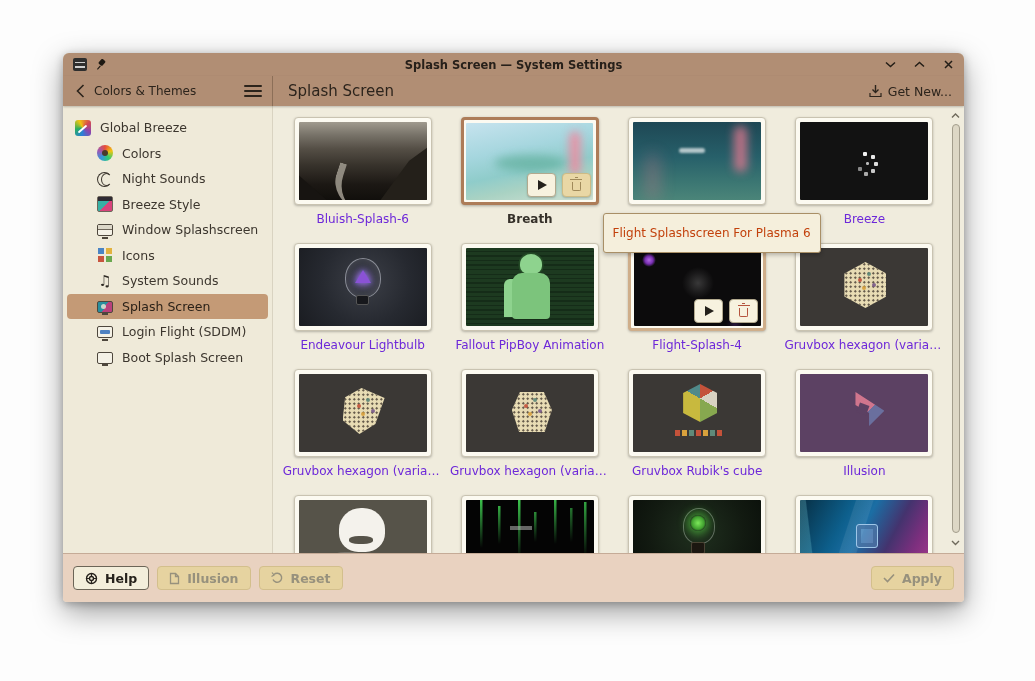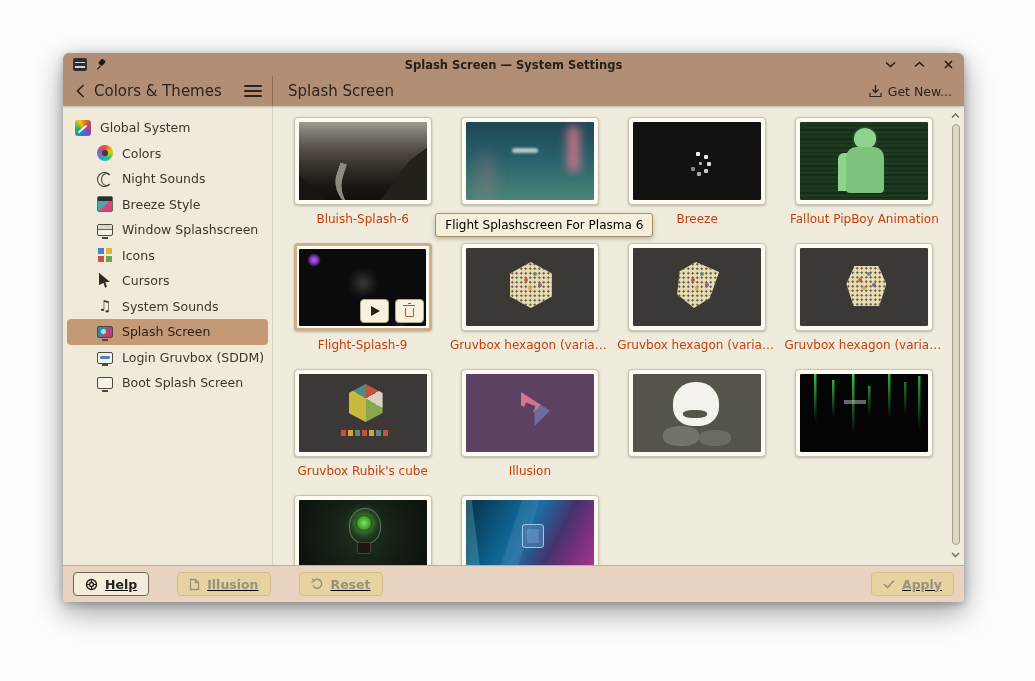--- a/index.html
+++ b/index.html
@@ -31,21 +31,21 @@
   }
   .tb-controls { margin-left:auto; display:flex; align-items:center; gap:17px; }
   .tb-btn { width:12px; height:12px; display:flex; align-items:center; justify-content:center; cursor:default; }
 
   
   .header {
     height:30px; background:#b18e74; flex:0 0 auto; display:flex; align-items:stretch;
     box-shadow:0 1px 2px rgba(0,0,0,.22); position:relative; z-index:5;
   }
   .header-left { width:210px; flex:0 0 auto; display:flex; align-items:center; padding:0 10px 0 13px; border-right:1px solid #8c6f58; }
-  .back-label { font-size:15px; font-weight:500; color:#2c241c; margin-left:9px; }
+  .back-label { font-size:12px; font-weight:500; color:#2c241c; margin-left:9px; }
   .hamburger { margin-left:auto; width:18px; height:12px; display:flex; flex-direction:column; justify-content:space-between; }
   .hamburger span { height:2px; background:#2c241c; border-radius:1px; }
   .header-right { flex:1; display:flex; align-items:center; padding:0 12px 0 15px; }
   .page-title { font-size:15px; font-weight:500; color:#2c241c; }
   .get-new { margin-left:auto; display:flex; align-items:center; gap:6px; font-size:12.5px; color:#2c241c; cursor:default; }
 
   
   .body { flex:1; display:flex; min-height:0; }
   .sidebar {
     width:210px; flex:0 0 auto; background:#efead9; border-right:1px solid #d9d3c1;
@@ -101,55 +101,55 @@
   }
   .cell { position:relative; display:flex; flex-direction:column; align-items:center; }
   .thumb-frame {
     width:138px; height:88px; background:#fcfaf1; border:1px solid #c9c3b1; border-radius:4px;
     padding:4px; box-shadow:0 1px 2.5px rgba(0,0,0,.25); position:relative;
   }
   .cell.selected .thumb-frame { border:3px solid #ad7c58; padding:2.5px; box-shadow:0 1px 3px rgba(0,0,0,.3); }
   .cell.hover .thumb-frame { border:3px solid #cfae8a; padding:2.5px; }
   .tv { width:100%; height:100%; position:relative; overflow:hidden; border-radius:1px; }
   .thumb-label {
-    margin-top:7px; font-size:12px; color:#c2410c; text-align:center; white-space:nowrap;
+    margin-top:7px; font-size:12px; color:#6d28d9; text-align:center; white-space:nowrap;
     max-width:160px; overflow:hidden; text-overflow:ellipsis;
   }
   .cell.selected .thumb-label { font-weight:bold; color:#36312a; }
 
   
   .overlay { position:absolute; right:5px; bottom:5px; display:flex; gap:6px; }
   .ov-btn { width:29px; height:24px; border-radius:4px; display:flex; align-items:center; justify-content:center;
       border:1px solid #b2a98e; background:#f7f2df; box-shadow:0 1px 2px rgba(0,0,0,.2); }
   .ov-btn.disabled { background:#e9d7a5; border-color:#cdbb85; }
   .play-glyph { width:0; height:0; border-left:9px solid #24211b; border-top:5.5px solid transparent; border-bottom:5.5px solid transparent; margin-left:2px; }
   .trash-glyph { position:relative; width:9px; height:9px; border:1.2px solid currentColor; border-top:none; border-radius:0 0 2px 2px; margin-top:3px; }
   .trash-glyph::before { content:""; position:absolute; left:-2.5px; top:-3px; width:12px; height:1.4px; background:currentColor; }
   .trash-glyph::after { content:""; position:absolute; left:2.2px; top:-5px; width:3px; height:1.4px; background:currentColor; }
   .trash-tan { color:#a08a5a; }
   .trash-red { color:#b5543e; }
 
   
   .tooltip {
     position:absolute; top:96px; left:-11px; z-index:20; white-space:nowrap;
     background:#f5efdc; border:1px solid #a98f66; border-radius:3px;
-    padding:4px 9px; font-size:12px; color:#000000; box-shadow:0 2px 4px rgba(0,0,0,.25);
+    padding:12px 9px; font-size:12px; color:#c2410c; box-shadow:0 2px 4px rgba(0,0,0,.25);
   }
 
   
   .scrollbar { position:absolute; top:2px; right:2px; bottom:2px; width:13px; }
   .sb-arrow { position:absolute; left:0; width:13px; height:12px; display:flex; align-items:center; justify-content:center; }
   .sb-up { top:2px; } .sb-down { bottom:2px; }
   .sb-thumb { position:absolute; left:2.5px; top:16px; bottom:18px; width:8px; border-radius:5px;
       background:#ddd7c5; border:1px solid #a39d8c; }
 
   
   .footer {
     flex:0 0 37px; background:#e9d2c0; border-top:1px solid #c5ab97;
-    display:flex; align-items:center; padding:0 10px; gap:28px; position:relative; z-index:6;text-decoration:underline;
+    display:flex; align-items:center; padding:12px 10px; gap:8px; position:relative; z-index:6;
   }
   .btn { height:24px; border-radius:4px; display:flex; align-items:center; gap:7px; padding:0 11px; font-size:12.5px; }
   .btn-enabled { background:#f3eedb; border:1px solid #6c6557; color:#26221c; font-weight:600; }
   .btn-disabled { background:#e6d3a0; border:1px solid #d3bf8c; color:#97917d; font-weight:600; }
   .btn-apply { margin-left:auto; }
 
   
   .tv::before, .tv::after { content:""; position:absolute; }
 
   .tv[data-style="bluish"] { background:linear-gradient(180deg,#a09a8e 0%,#79746a 16%,#554f46 34%,#38332c 55%,#1c1814 80%,#110f0c 100%); }
@@ -312,21 +312,21 @@
         <span>Get New...</span>
       </span>
     </div>
   </div>
 
   <div class="body">
     <div class="sidebar">
       <div id="sidebar-list">
   <div class="side-item indent-0">
     <span class="si-icon icon-global-theme"></span>
-    <span class="si-label">Global System</span>
+    <span class="si-label">Global Breeze</span>
   </div>
 
   <div class="side-item indent-1">
     <span class="si-icon icon-colors"></span>
     <span class="si-label">Colors</span>
   </div>
 
   <div class="side-item indent-1">
     <span class="si-icon icon-night-light"></span>
     <span class="si-label">Night Sounds</span>
@@ -341,95 +341,113 @@
   <div class="side-item indent-1">
     <span class="si-icon icon-window-decorations icon-monitor"></span>
     <span class="si-label">Window Splashscreen</span>
   </div>
 
   <div class="side-item indent-1">
     <span class="si-icon icon-icons"></span>
     <span class="si-label">Icons</span>
   </div>
 
-  <div class="side-item indent-1">
-    <span class="si-icon icon-cursors"></span>
-    <span class="si-label">Cursors</span>
-  </div>
 
   <div class="side-item indent-1">
     <span class="si-icon icon-system-sounds">♫</span>
     <span class="si-label">System Sounds</span>
   </div>
 
   <div class="side-item indent-1 selected">
     <span class="si-icon icon-splash-screen icon-monitor"></span>
     <span class="si-label">Splash Screen</span>
   </div>
 
   <div class="side-item indent-1">
     <span class="si-icon icon-login-screen icon-monitor"></span>
-    <span class="si-label">Login Gruvbox (SDDM)</span>
+    <span class="si-label">Login Flight (SDDM)</span>
   </div>
 
   <div class="side-item indent-1">
     <span class="si-icon icon-boot-splash icon-monitor"></span>
     <span class="si-label">Boot Splash Screen</span>
   </div>
 </div>
     </div>
 
     <div class="content">
       <div class="grid" id="grid">
   <div class="cell">
     <div class="thumb-frame">
       <div class="tv" data-style="bluish">
                 <span class="extra"></span>
               </div>
     </div>
     <div class="thumb-label">Bluish-Splash-6</div>
   </div>
 
+  <div class="cell selected">
+    <div class="thumb-frame">
+      <div class="tv" data-style="breath"><span class="extra"></span></div>
+    <div class="overlay">
+                <span class="ov-btn">
+                  <span class="play-glyph"></span>
+                </span>
+                <span class="ov-btn disabled">
+                  <span class="trash-glyph trash-tan"></span>
+                </span>
+              </div>
+            </div>
+    <div class="thumb-label">Breath</div>
+  </div>
 
   <div class="cell">
     <div class="thumb-frame">
       <div class="tv" data-style="flight-p6"><span class="extra"></span></div>
     </div>
     <div class="thumb-label"></div>
   <div class="tooltip">Flight Splashscreen For Plasma 6</div>
           </div>
 
   <div class="cell">
     <div class="thumb-frame">
       <div class="tv" data-style="breeze"><span class="extra"></span></div>
     </div>
     <div class="thumb-label">Breeze</div>
   </div>
 
+  <div class="cell">
+    <div class="thumb-frame">
+      <div class="tv" data-style="endeavour">
+                <span class="extra"></span>
+              </div>
+    </div>
+    <div class="thumb-label">Endeavour Lightbulb</div>
+  </div>
 
   <div class="cell">
     <div class="thumb-frame">
       <div class="tv" data-style="fallout"><span class="extra"></span></div>
     </div>
     <div class="thumb-label">Fallout PipBoy Animation</div>
   </div>
 
   <div class="cell hover">
     <div class="thumb-frame">
       <div class="tv" data-style="flight6"><span class="extra"></span></div>
     <div class="overlay">
                 <span class="ov-btn">
                   <span class="play-glyph"></span>
                 </span>
                 <span class="ov-btn">
                   <span class="trash-glyph trash-red"></span>
                 </span>
               </div>
             </div>
-    <div class="thumb-label">Flight-Splash-9</div>
+    <div class="thumb-label">Flight-Splash-4</div>
   </div>
 
   <div class="cell">
     <div class="thumb-frame">
       <div class="tv" data-style="hex1"><span class="extra"></span></div>
     </div>
     <div class="thumb-label">Gruvbox hexagon (variant 1)</div>
   </div>
 
   <div class="cell">

